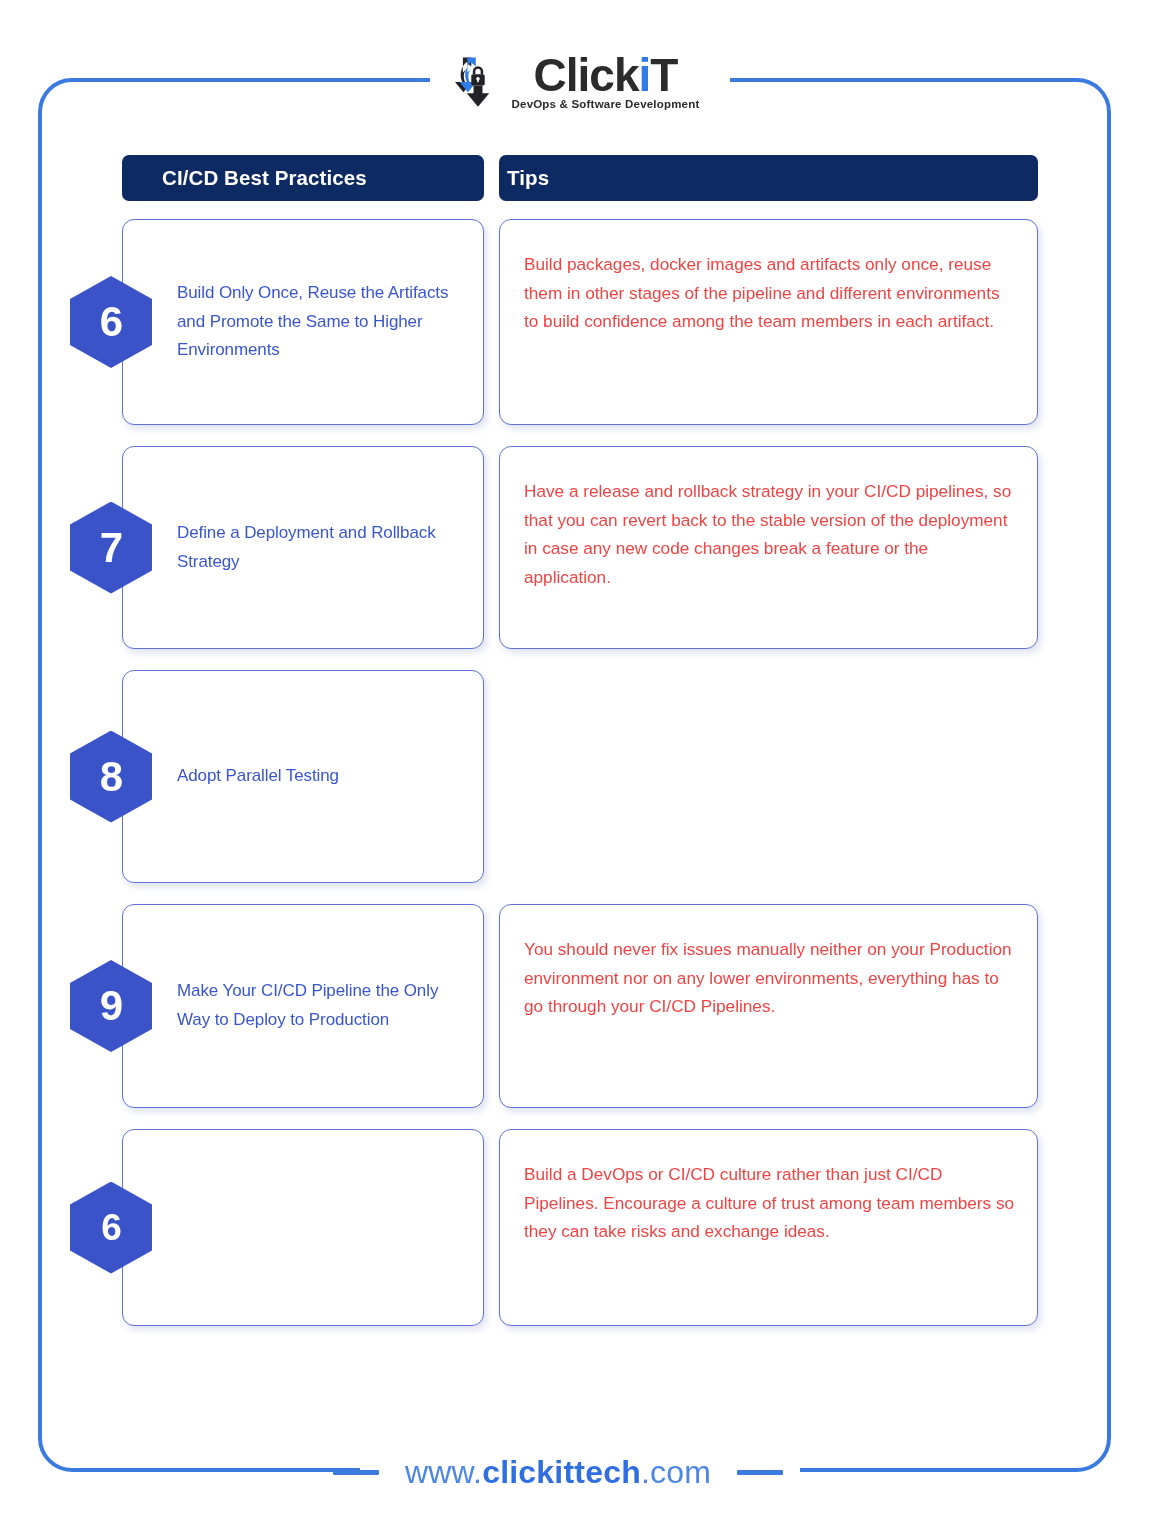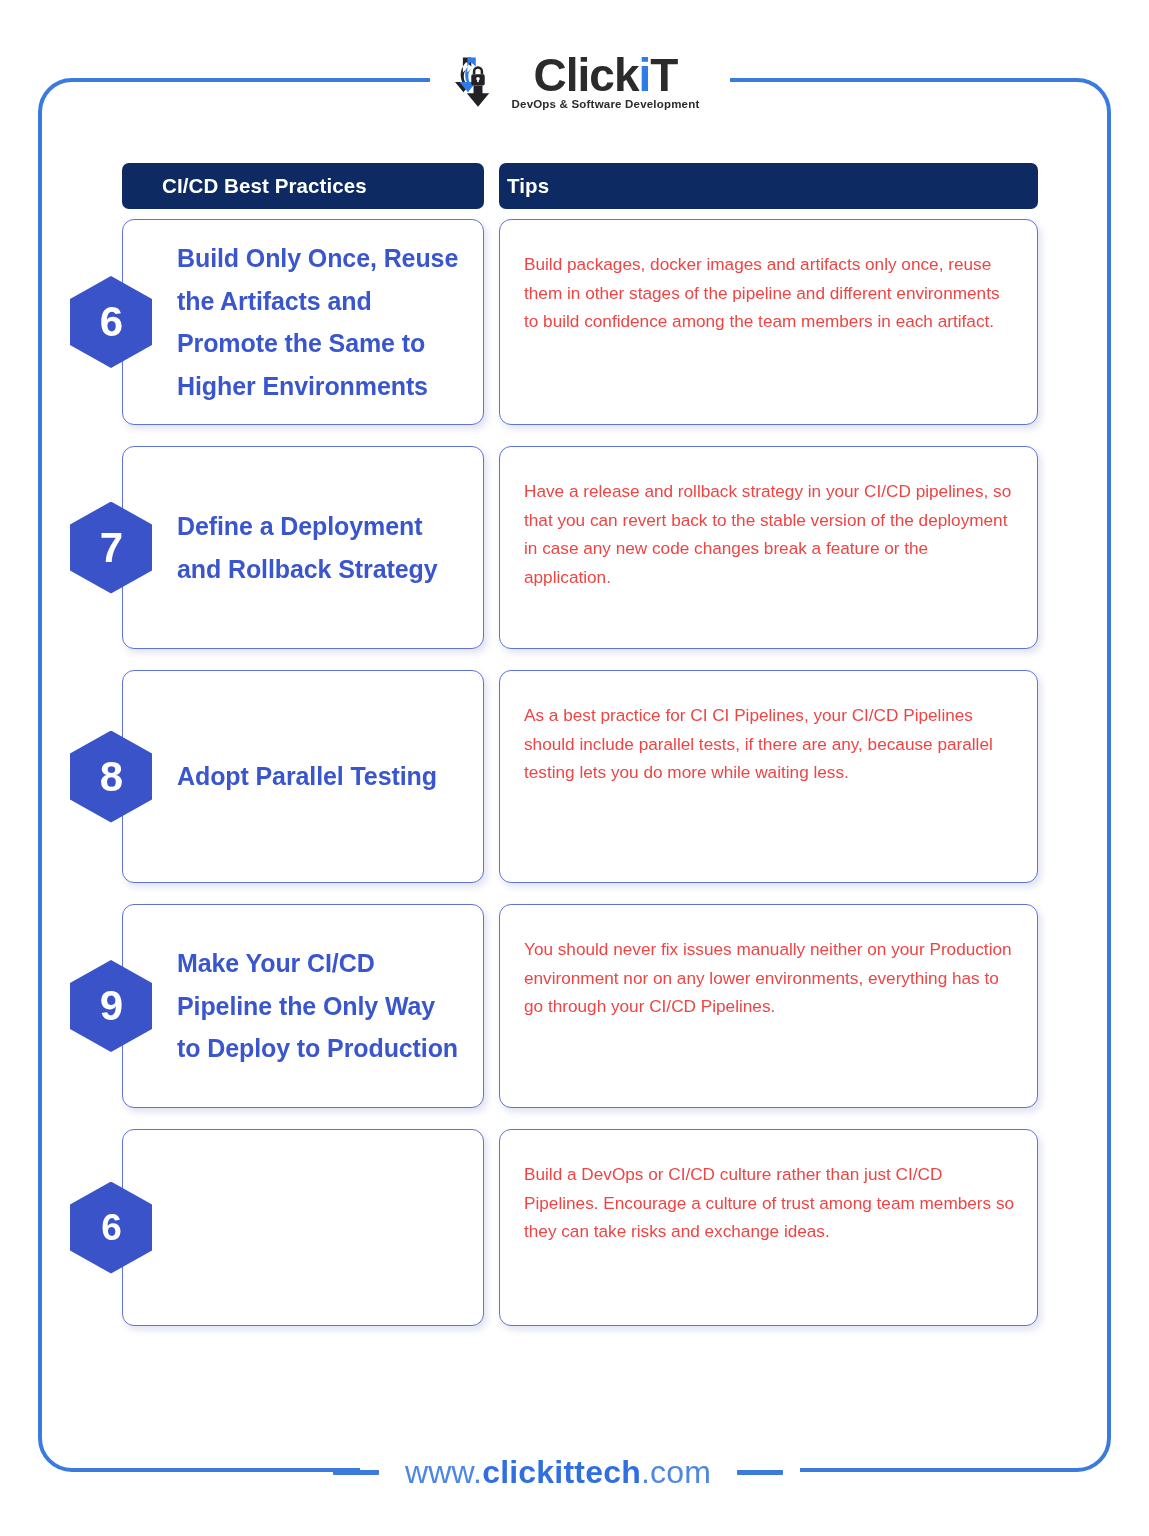--- a/index.html
+++ b/index.html
@@ -83,21 +83,21 @@
     font-size: 11.5px;
     font-weight: 700;
     color: #2B2B2B;
     letter-spacing: 0.2px;
   }
 
   
   .header-row {
     position: absolute;
     left: 122px;
-    top: 163px;
+    top: 155px;
     width: 916px;
     height: 46px;
     display: flex;
     gap: 15px;
   }
   .col-head {
     background: #0E2A62;
     border-radius: 7px;
     display: flex;
     align-items: center;
@@ -131,22 +131,22 @@
     flex: none;
     background: #ffffff;
     border: 1.4px solid #6072D4;
     border-radius: 12px;
     box-shadow: 3px 4px 7px rgba(80, 95, 180, 0.18);
     display: flex;
     align-items: center;
   }
   .practice-title {
     padding: 10px 18px 10px 54px;
-    font-size: 25px;
-    font-weight: 700;
+    font-size: 17px;
+    font-weight: 400;
     line-height: 1.7;
     color: #3A56CF;
     letter-spacing: -0.1px;
   }
 
   .hexagon {
     position: absolute;
     left: -53px;
     top: 50%;
     transform: translateY(-50%);
@@ -274,23 +274,20 @@
       </div>
     </div>
 
     <div class="row row-3">
       <div class="practice-card">
         <div class="hexagon">
           <span>8</span>
         </div>
         <div class="practice-title">Adopt Parallel Testing</div>
       </div>
-      <div class="tips-card">
-        <div class="tips-text">As a best practice for CI CI Pipelines, your CI/CD Pipelines should include parallel tests, if there are any, because parallel testing lets you do more while waiting less.</div>
-      </div>
     </div>
 
     <div class="row row-4">
       <div class="practice-card">
         <div class="hexagon">
           <span>9</span>
         </div>
         <div class="practice-title">Make Your CI/CD Pipeline the Only Way to Deploy to Production</div>
       </div>
       <div class="tips-card">

